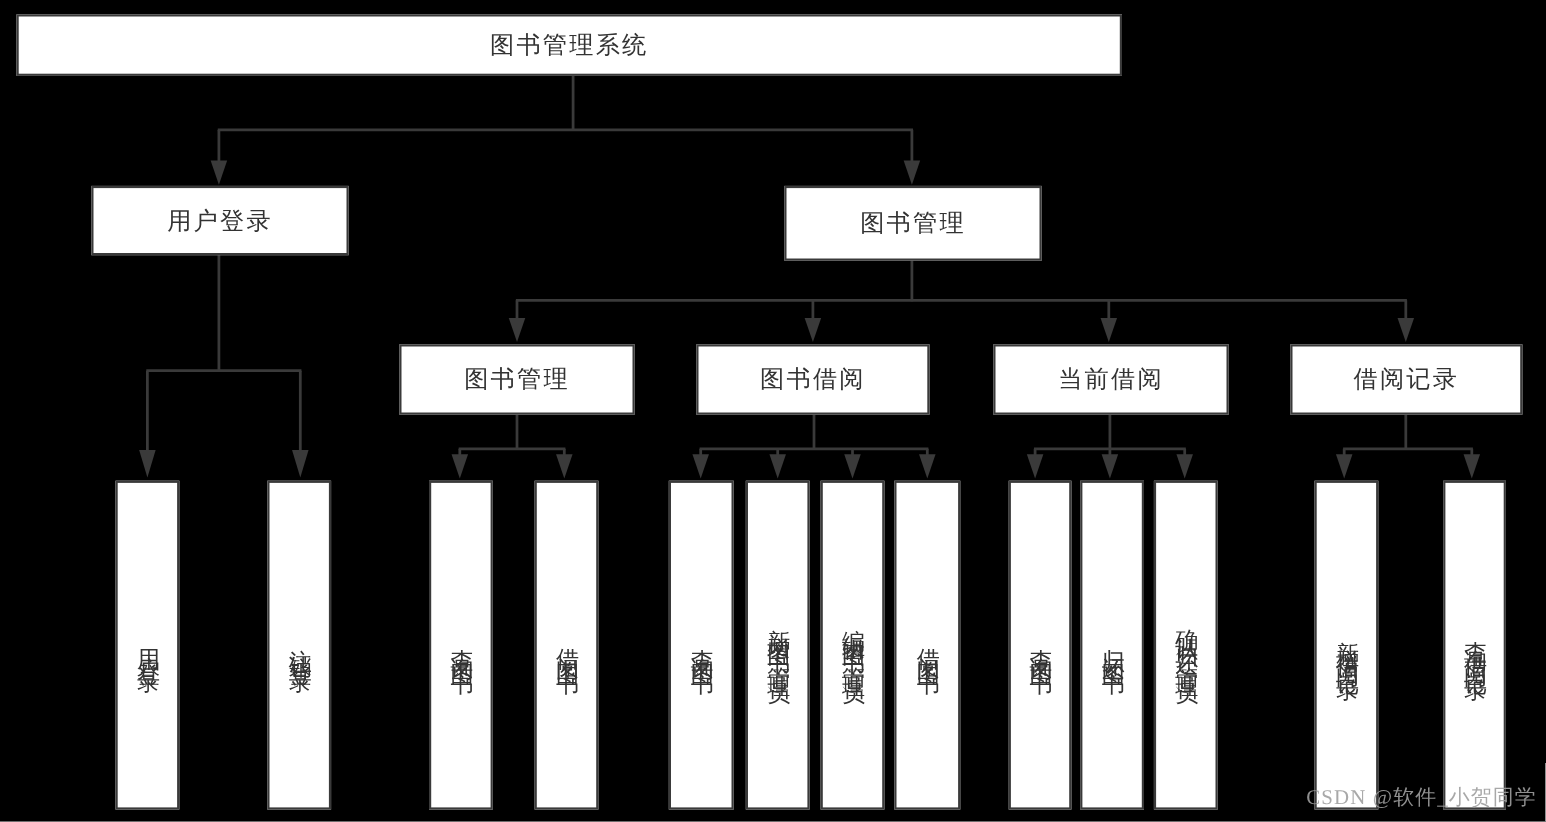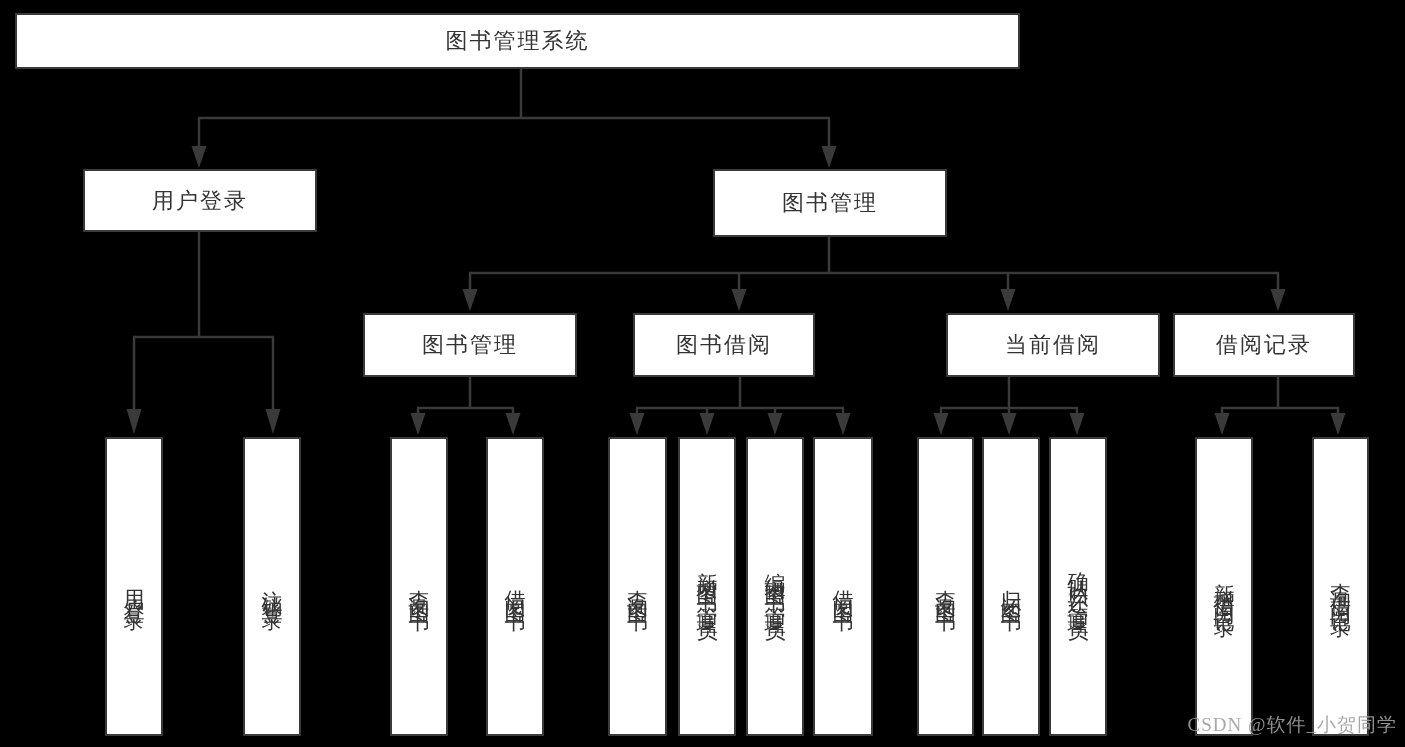--- a/index.html
+++ b/index.html
@@ -124,23 +124,23 @@
       <polygon points="1330.5,413 1345.5,413 1338,435"></polygon>
     </g>
   </svg>
 
   <div class="hbox" style="left:15px;top:13px;width:1005px;height:56px;">图书管理系统</div>
 
   <div class="hbox" style="left:83px;top:169px;width:234px;height:63px;">用户登录</div>
   <div class="hbox" style="left:713px;top:169px;width:234px;height:68px;">图书管理</div>
 
   <div class="hbox" style="left:363px;top:313px;width:214px;height:64px;">图书管理</div>
-  <div class="hbox" style="left:633px;top:313px;width:182px;height:64px;">图书借阅</div>
-  <div class="hbox" style="left:903px;top:313px;width:214px;height:64px;margin-left:43px;">当前借阅</div>
-  <div class="hbox" style="left:1173px;top:313px;width:182px;height:64px;">借阅记录</div>
+  <div class="hbox" style="left:633px;top:313px;width:212px;height:64px;">图书借阅</div>
+  <div class="hbox" style="left:903px;top:313px;width:214px;height:64px;">当前借阅</div>
+  <div class="hbox" style="left:1173px;top:313px;width:211px;height:64px;">借阅记录</div>
 
   <div class="vbox" style="left:105px;">用户登录</div>
   <div class="vbox" style="left:243px;">注销登录</div>
 
   <div class="vbox" style="left:390px;">查询图书</div>
   <div class="vbox" style="left:486px;">借阅图书</div>
 
   <div class="vbox" style="left:608px;width:59px;">查询图书</div>
   <div class="vbox" style="left:678px;">新增图书（管理员）</div>
   <div class="vbox" style="left:746px;">编辑图书（管理员）</div>

